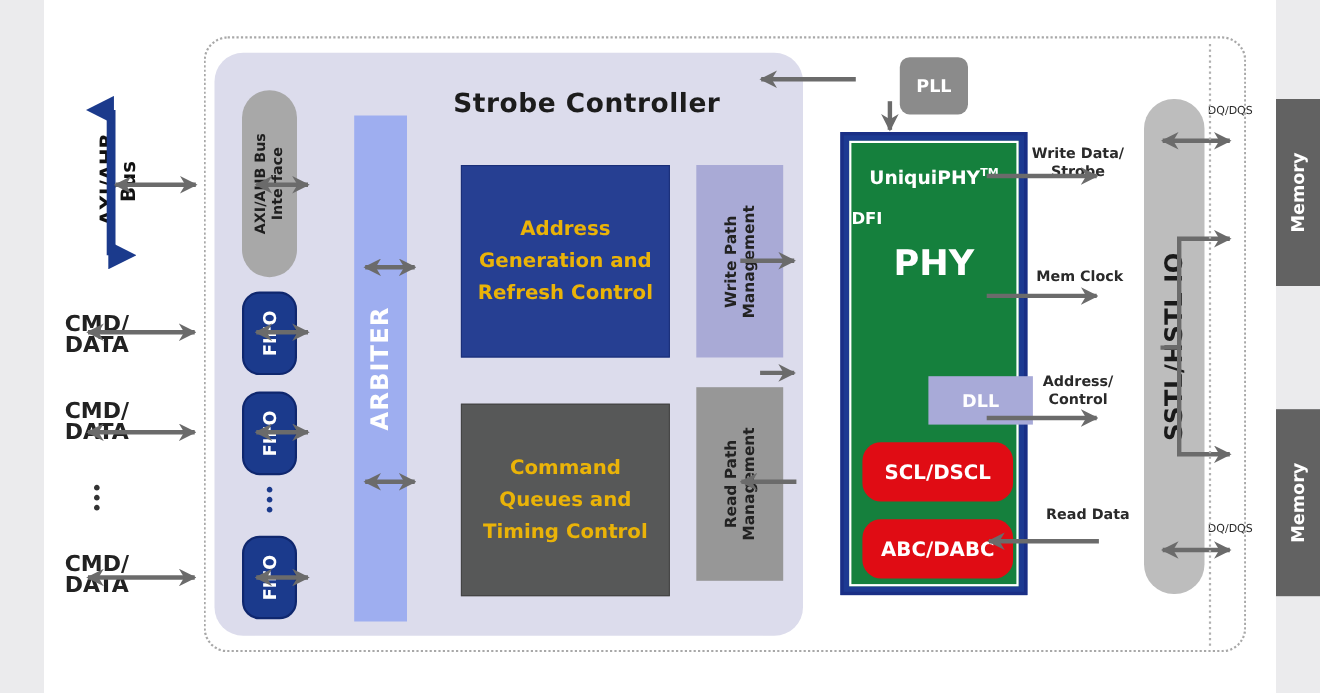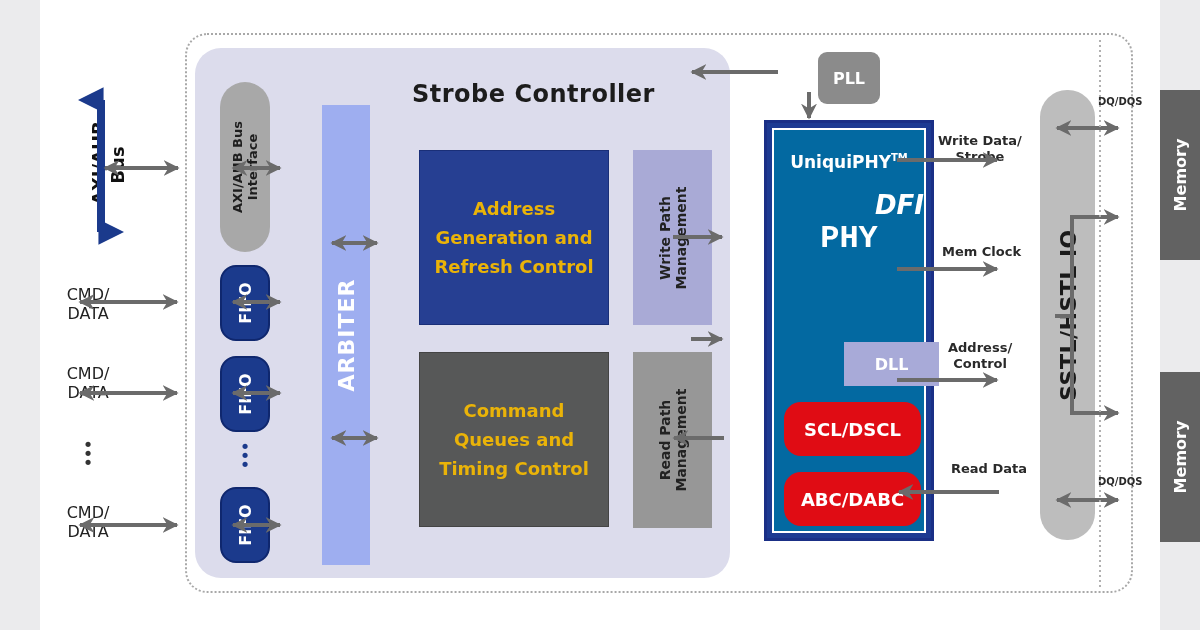--- a/index.html
+++ b/index.html
@@ -38,72 +38,72 @@
   }
   .axi-if .vtext { font-size: 13px; line-height: 15px; color: #1e1e1e; }
   .fifo {
     width: 50px; height: 76px; background: #1b3a8c; border-radius: 16px;
     border: 2px solid #0f276e;
   }
   .fifo .vtext { color: #fff; font-size: 16px; }
   .dots-v { font-size: 18px; color: #1b3a8c; line-height: 9px; text-align: center; width: 50px; }
   .dots-left { font-size: 18px; color: #333; line-height: 9px; text-align: center; width: 20px; }
   .cmd-label {
-    width: 60px; text-align: center; font-weight: normal; font-size: 16px; line-height: 19px; color: #222;
+    width: 60px; text-align: center; font-weight: bold; font-size: 20px; line-height: 19px; color: #222;
   }
   .arbiter { left: 282px; top: 105px; width: 48px; height: 460px; background: #9eaef0; }
   .arbiter .vtext { color: #fff; font-size: 22px; letter-spacing: 1px; }
   .addr-box {
     left: 379px; top: 150px; width: 190px; height: 175px;
     background: #263f92; border: 1px solid #1a2f78;
     display: flex; align-items: center; justify-content: center; text-align: center;
   }
   .cmd-box {
-    left: 379px; top: 352px; width: 190px; height: 175px;
+    left: 379px; top: 367px; width: 190px; height: 175px;
     background: #575858; border: 1px solid #444;
     display: flex; align-items: center; justify-content: center; text-align: center;
   }
   .box-text { color: #eab308; font-weight: bold; font-size: 18px; line-height: 29px; white-space: pre-line; }
   .wpm { left: 593px; top: 150px; width: 79px; height: 175px; background: #a9aad6; }
   .rpm { left: 593px; top: 352px; width: 79px; height: 176px; background: #979797; }
   .wpm .vtext, .rpm .vtext { font-size: 14px; line-height: 16px; color: #222; }
   .pll {
     left: 778px; top: 52px; width: 62px; height: 52px;
     background: #8b8b8b; border-radius: 9px;
     display: flex; align-items: center; justify-content: center;
     color: #fff; font-weight: bold; font-size: 16px;
   }
   .phy-outer {
     left: 724px; top: 120px; width: 170px; height: 421px;
     background: #1d3a92; border: 3px solid #1a2f86;
   }
   .phy-inner {
     position: absolute; left: 5px; top: 5px; right: 5px; bottom: 5px;
-    border: 2px solid #ffffff; background: #0369a1;
+    border: 2px solid #ffffff; background: #15803d;
   }
   .phy-t1 { left: 0; top: 22px; width: 100%; text-align: center; color: #fff; font-weight: bold; font-size: 17px; }
   .phy-t1 sup { font-size: 10px; }
-  .phy-t2 { left: 0; top: 60px; width: 100%; text-align: right; color: #fff; font-weight: bold; font-size: 26px; font-style: italic; }
-  .phy-t3 { left: 0; top: 90px; width: 100%; text-align: center; color: #fff; font-weight: bold; font-size: 32px; font-family: Liberation Mono, monospace; }
+  .phy-t2 { left: 0; top: 60px; width: 100%; text-align: left; color: #fff; font-weight: bold; font-size: 15px; }
+  .phy-t3 { left: 0; top: 90px; width: 100%; text-align: center; color: #fff; font-weight: bold; font-size: 32px; }
   .dll {
     left: 70px; top: 212px; width: 95px; height: 44px; background: #a8aad8;
     display: flex; align-items: center; justify-content: center; color: #fff; font-weight: bold; font-size: 16px;
   }
   .red-pill {
     left: 10px; width: 137px; height: 54px; background: #e00c14; border-radius: 17px;
     display: flex; align-items: center; justify-content: center; color: #fff; font-weight: bold; font-size: 18px;
   }
   .io {
     left: 1000px; top: 90px; width: 55px; height: 450px; background: #bdbdbd; border-radius: 27px;
   }
   .io .vtext { font-size: 22px; color: #1a1a1a; letter-spacing: 0.5px; }
   .memory { width: 40px; background: #626262; }
   .memory .vtext { color: #fff; font-size: 16px; }
   .sig-label { font-weight: bold; font-size: 13px; line-height: 16px; color: #2a2a2a; text-align: center; white-space: nowrap; }
-  .dq-label { font-weight: bold; font-size: 10px; color: #2a2a2a; white-space: nowrap; }
+  .dq-label { font-weight: normal; font-size: 10px; color: #2a2a2a; white-space: nowrap; }
   svg.wires { position: absolute; left: 0; top: 0; }
 </style>
 </head>
 <body>
 
 <div id="canvas">
   <div class="abs boundary"></div>
   <div class="abs mc"></div>
   <div class="abs mc-title">Strobe Controller</div>
 

